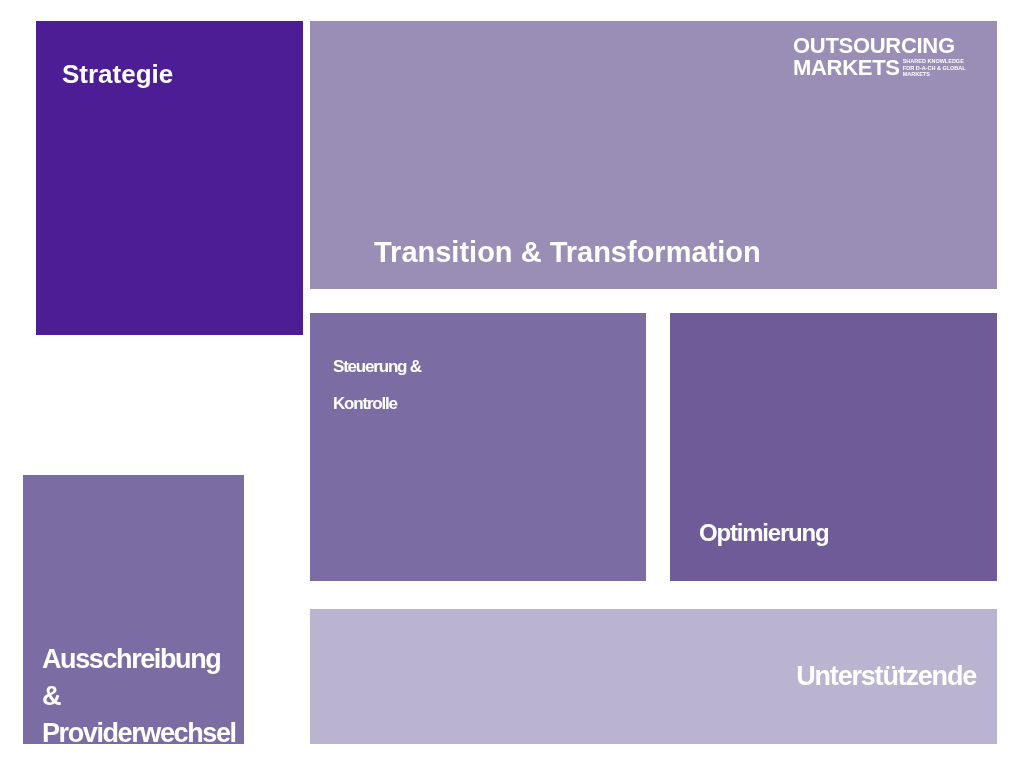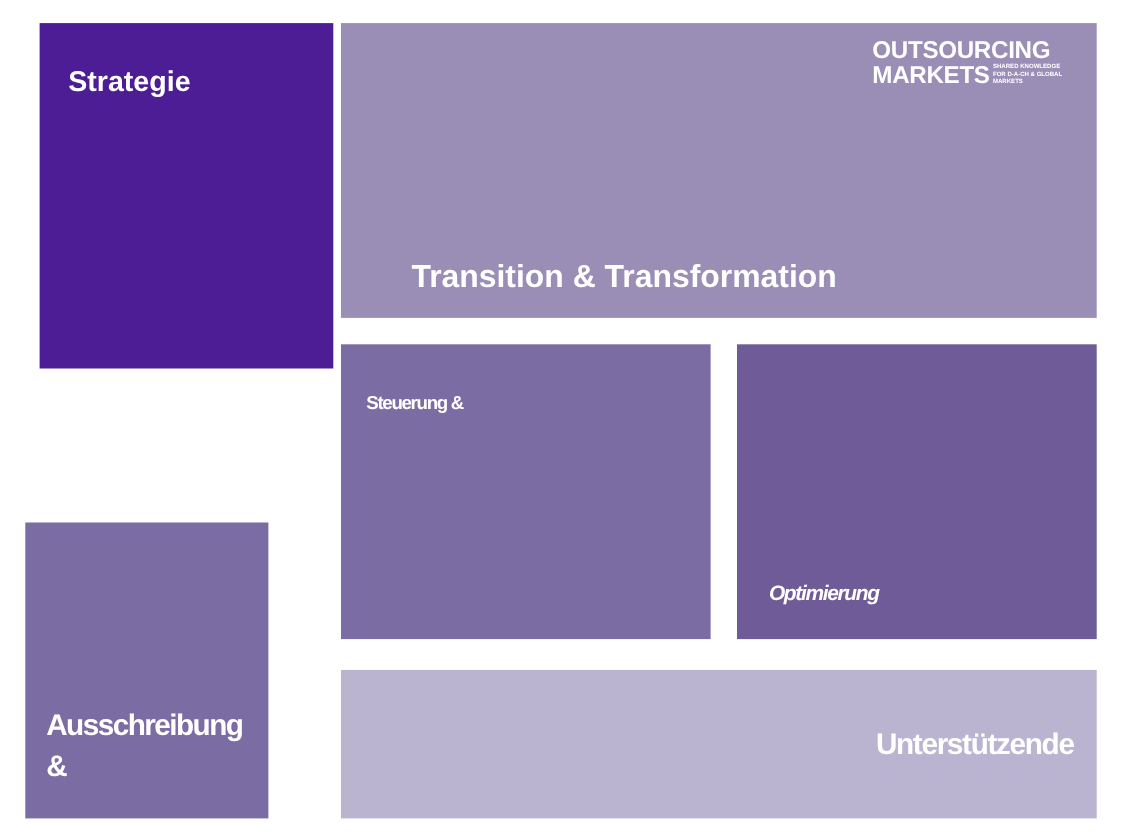--- a/index.html
+++ b/index.html
@@ -13,21 +13,21 @@
   #strategie { left:36px; top:21px; width:267px; height:314px; background:#4c1d95; }
   #strategie .label { left:26px; top:38px; font-size:26px; letter-spacing:0; }
 
   #transition { left:310px; top:21px; width:687px; height:268px; background:#9a8eb7; }
   #transition .label { left:24px; top:214px; font-size:29px; letter-spacing:0;margin-left:40px; }
 
   #steuerung { left:310px; top:313px; width:336px; height:268px; background:#7b6ca3; }
   #steuerung .label { left:23px; top:35px; font-size:17px; line-height:37px; letter-spacing:-1.2px; }
 
   #optimierung { left:670px; top:313px; width:327px; height:268px; background:#705b99; }
-  #optimierung .label { left:29px; top:216px; font-size:19px; letter-spacing:-1.2px;font-style:italic; }
+  #optimierung .label { left:29px; top:206px; font-size:24px; letter-spacing:-1.2px; }
 
   #ausschreibung { left:23px; top:475px; width:221px; height:269px; background:#7b6ca3; }
   #ausschreibung .label { left:19px; top:166px; font-size:27px; line-height:37px; letter-spacing:-1.4px; }
 
   #tools { left:310px; top:609px; width:687px; height:135px; background:#bab4d1; }
   #tools .label { right:21px; top:49px; font-size:27px; line-height:37px; text-align:center; letter-spacing:-1.2px; }
 
   .logo { position:absolute; left:483px; top:14px; width:195px; color:#ffffff; }
   .logo .l1 { font-size:22px; font-weight:700; letter-spacing:-0.3px; line-height:22px; display:block; }
   .logo .row2 { display:flex; align-items:center; }
@@ -52,30 +52,32 @@
         <div>MARKETS</div>
       </div>
     </div>
   </div>
   <div class="label">Transition &amp; Transformation</div>
 </div>
 
 <div class="tile" id="steuerung">
   <div class="label">
     <div>Steuerung &amp;</div>
+    <div>Kontrolle</div>
   </div>
 </div>
 
 <div class="tile" id="optimierung">
   <div class="label">Optimierung</div>
 </div>
 
 <div class="tile" id="ausschreibung">
   <div class="label">
     <div>Ausschreibung &amp;</div>
+    <div>Providerwechsel</div>
   </div>
 </div>
 
 <div class="tile" id="tools">
   <div class="label">
     <div>Unterstützende</div>
   </div>
 </div>
 
 </body></html>

